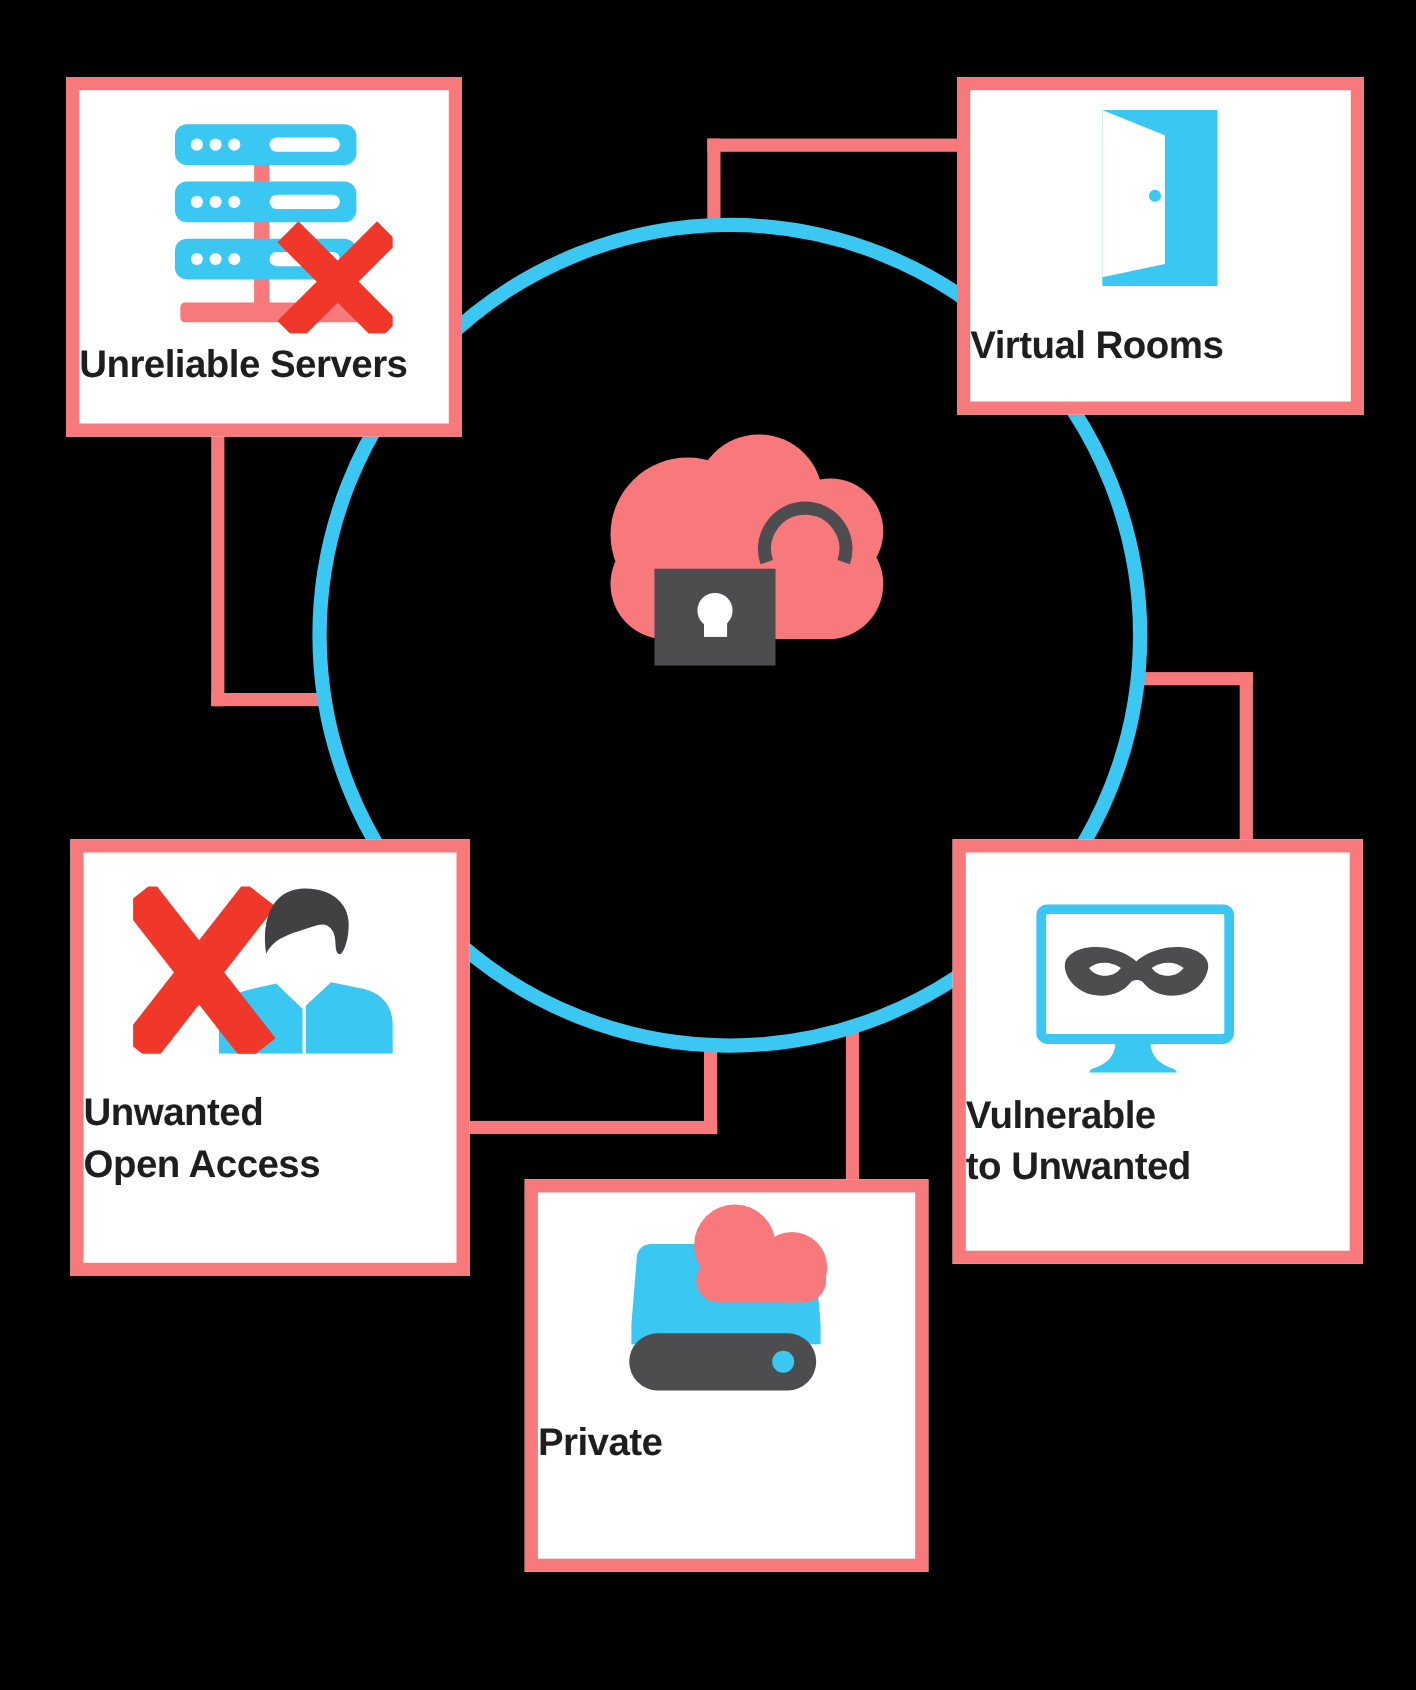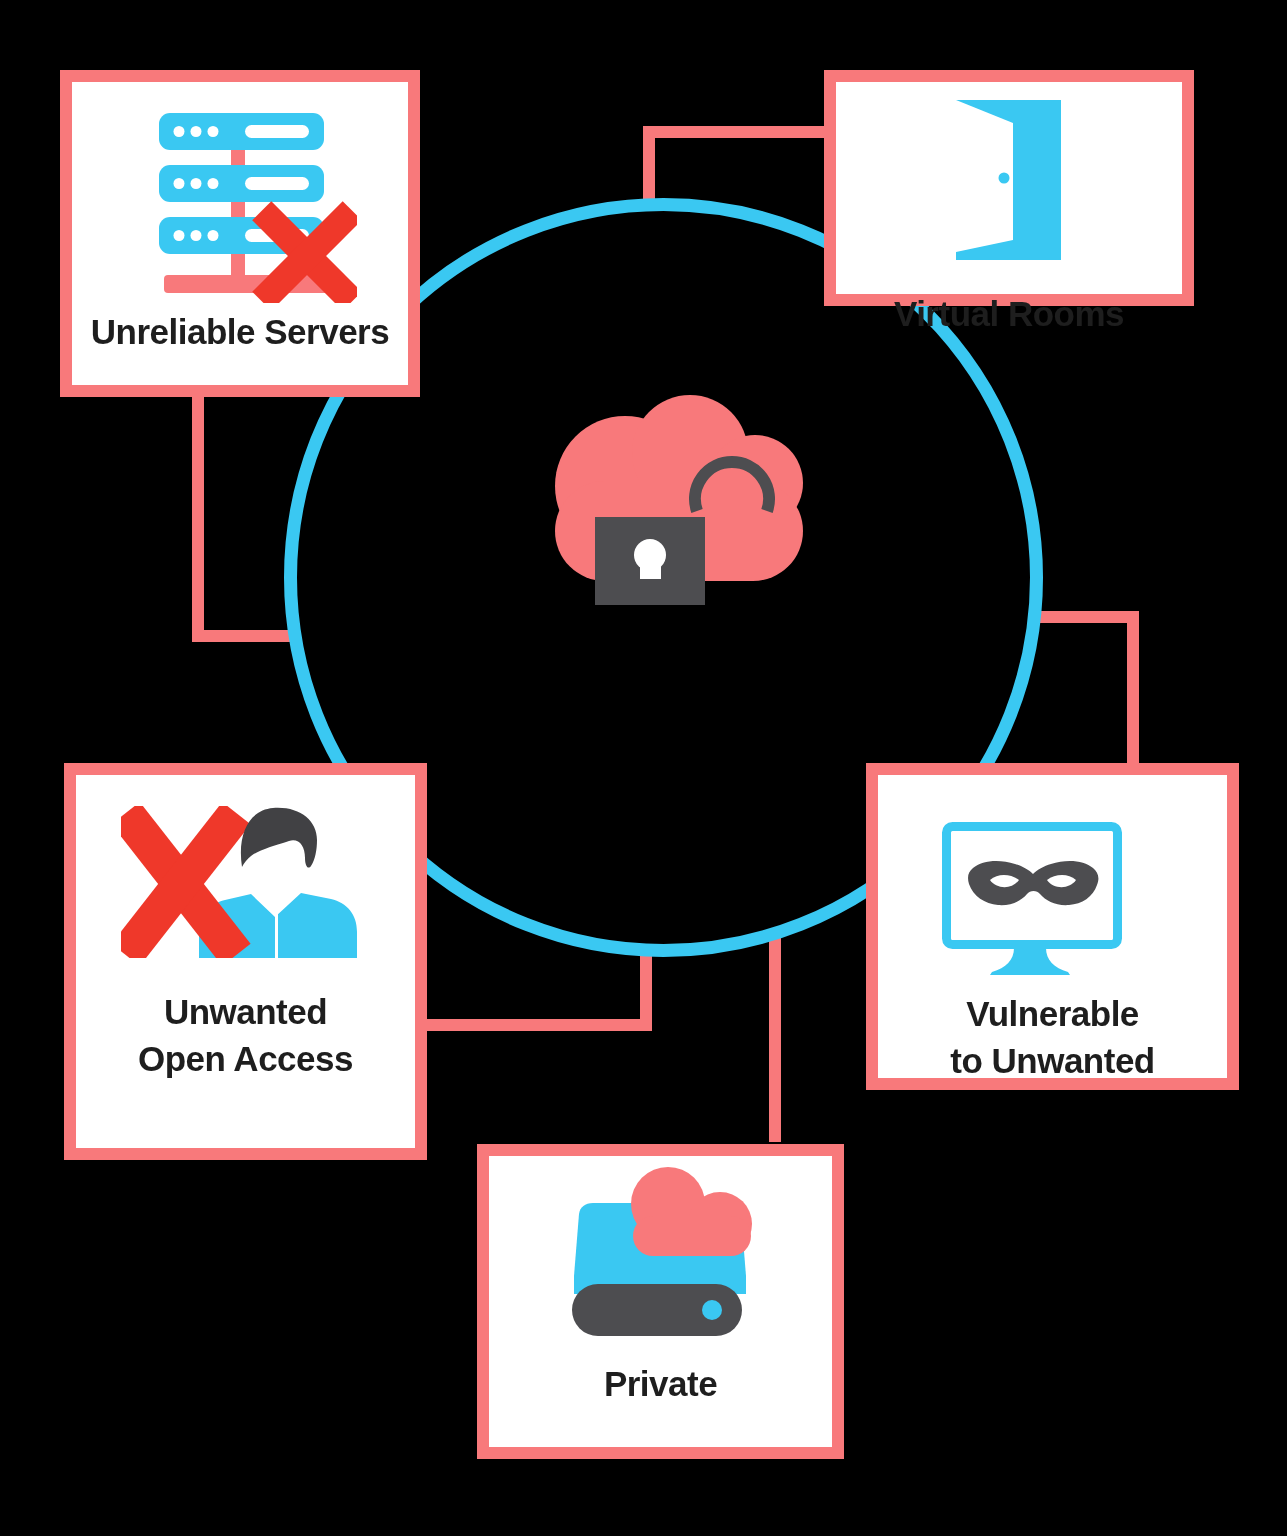--- a/index.html
+++ b/index.html
@@ -5,21 +5,21 @@
   html,body{margin:0;padding:0;background:#000;}
   #stage{
     position:relative;width:1287px;height:1536px;background:var(--page_bg);
     overflow:hidden;font-family:"Liberation Sans", sans-serif;
   }
   .box{
     position:absolute;background:var(--box_bg);border:12px solid var(--salmon);
     box-sizing:border-box;z-index:3;
   }
   .caption{
-    position:absolute;left:0;right:0;text-align:center;color:var(--text);
+    position:absolute;left:0;right:0;color:var(--text);
     font-weight:700;font-size:35px;line-height:47px;letter-spacing:-0.5px;
   }
   .conn{position:absolute;background:var(--salmon);z-index:1;}
   #ring{
     position:absolute;left:284px;top:198px;width:759px;height:759px;
     border:13px solid var(--cyan);border-radius:50%;box-sizing:border-box;z-index:2;
   }
   .icon{position:absolute;}
   .fill-cyan{fill:var(--cyan);}
   .fill-salmon{fill:var(--salmon);}
@@ -86,21 +86,21 @@
         </g>
       </g>
       <g transform="translate(150,153)">
         <rect class="fill-red" x="-64" y="-13.5" width="128" height="27" transform="rotate(45)"></rect>
         <rect class="fill-red" x="-64" y="-13.5" width="128" height="27" transform="rotate(-45)"></rect>
       </g>
     </svg>
     <div class="caption" style="top:226px">Unreliable Servers</div>
   </div>
 
-  <div class="box" style="left:824px;top:70px;width:370px;height:236px">
+  <div class="box" style="left:870px;top:70px;width:370px;height:307px">
     <svg class="icon" style="left:120px;top:18px" width="105" height="160" viewBox="0 0 105 160">
       <rect class="fill-cyan" x="0" y="0" width="105" height="160"></rect>
       <polygon class="fill-white" points="0,0 57,23 57,140 0,152"></polygon>
       <circle class="fill-cyan" cx="48" cy="78" r="5.5"></circle>
     </svg>
     <div class="caption" style="top:208px">
       <div>Virtual Rooms</div>
     </div>
   </div>
 
@@ -118,39 +118,39 @@
                C184,40 178,32 168,35 C152,40 138,44 130,50
                C126,53 123,57 121,61 Z"></path>
     </svg>
     <div class="caption" style="top:213px">
       <div>Unwanted</div>
       <div>Open Access</div>
 
     </div>
   </div>
 
-  <div class="box" style="left:866px;top:763px;width:373px;height:327px">
+  <div class="box" style="left:866px;top:763px;width:373px;height:386px">
     <svg class="icon" style="left:64px;top:47px" width="180" height="155" viewBox="0 0 180 155">
       <path class="fill-cyan" d="M72,118 L104,118 L104,126 C104,138 112,146 126,150 L128,153 L48,153 L50,150
                C64,146 72,138 72,126 Z"></path>
       <rect class="stroke-cyan" x="4.5" y="4.5" width="171" height="118" rx="6" stroke-width="9"></rect>
       <path class="fill-dark" d="M31,46 C40,38 58,37 73,42 C80,44 87,48 91,52 C95,48 102,44 109,42
                C124,37 142,38 151,46 C156,50 158,56 155,63 C151,75 140,82 127,83
                C114,84 104,79 98,72 C95,68 88,68 85,72 C79,79 69,84 56,83
                C43,82 31,74 27,62 C25,55 26,50 31,46 Z"></path>
       <path class="fill-white" d="M48,58 C56,51 69,52 77,58 C70,68 54,67 48,58 Z"></path>
       <path class="fill-white" d="M105,58 C113,52 126,51 134,58 C128,67 112,68 105,58 Z"></path>
     </svg>
     <div class="caption" style="top:215px">
       <div>Vulnerable</div>
       <div>to Unwanted</div>
     </div>
   </div>
 
-  <div class="box" style="left:477px;top:1144px;width:367px;height:315px">
+  <div class="box" style="left:477px;top:1072px;width:367px;height:357px">
     <svg class="icon" style="left:82px;top:8px" width="185" height="175" viewBox="0 0 185 175">
       <path class="fill-cyan" d="M22,39 L158,39 C165,39 169,43 170,50 L175,112 L175,130 L3,130 L3,112 L8,50
                C9,43 14,39 22,39 Z"></path>
       <rect class="fill-dark" x="1" y="120" width="170" height="52" rx="26"></rect>
       <circle class="fill-cyan" cx="141" cy="146" r="10"></circle>
       <g>
         <circle class="fill-salmon" cx="97" cy="40" r="37"></circle>
         <circle class="fill-salmon" cx="149" cy="60" r="32"></circle>
         <rect class="fill-salmon" x="62" y="52" width="118" height="40" rx="20"></rect>
       </g>

